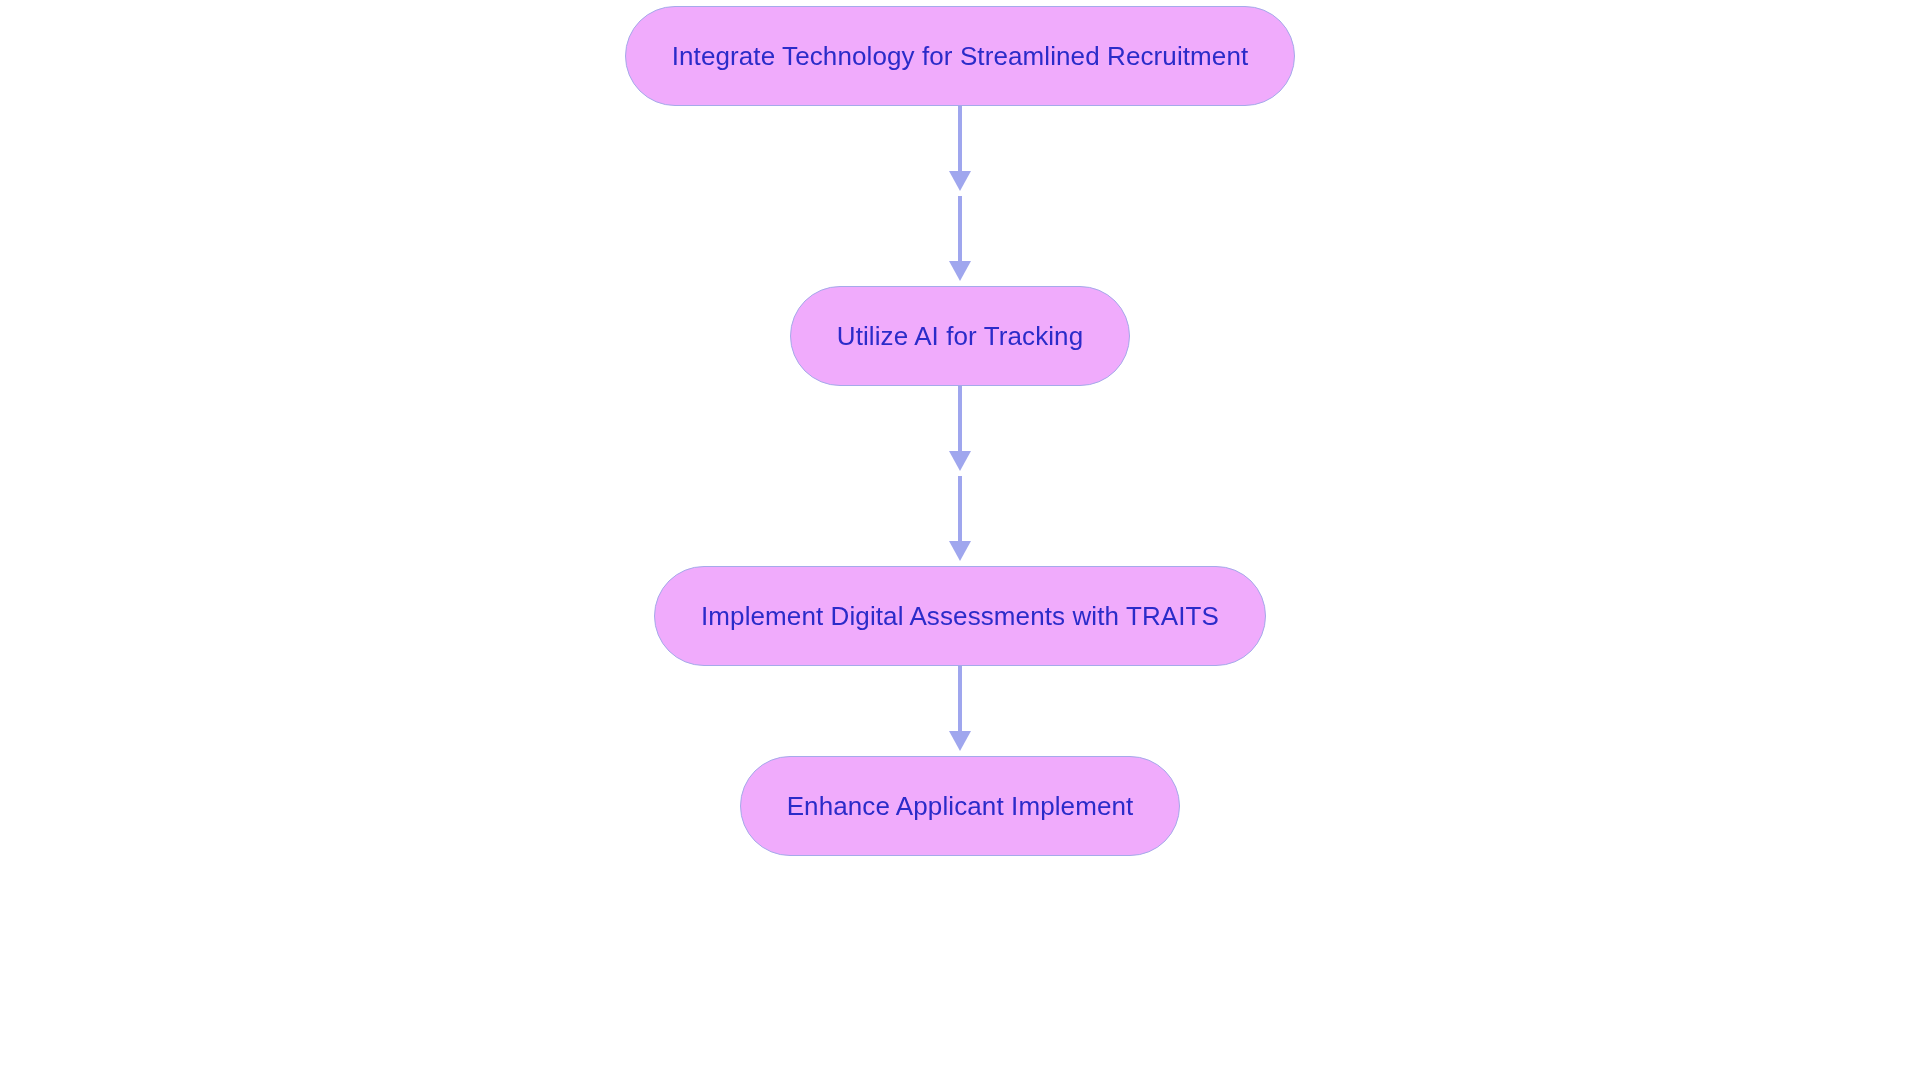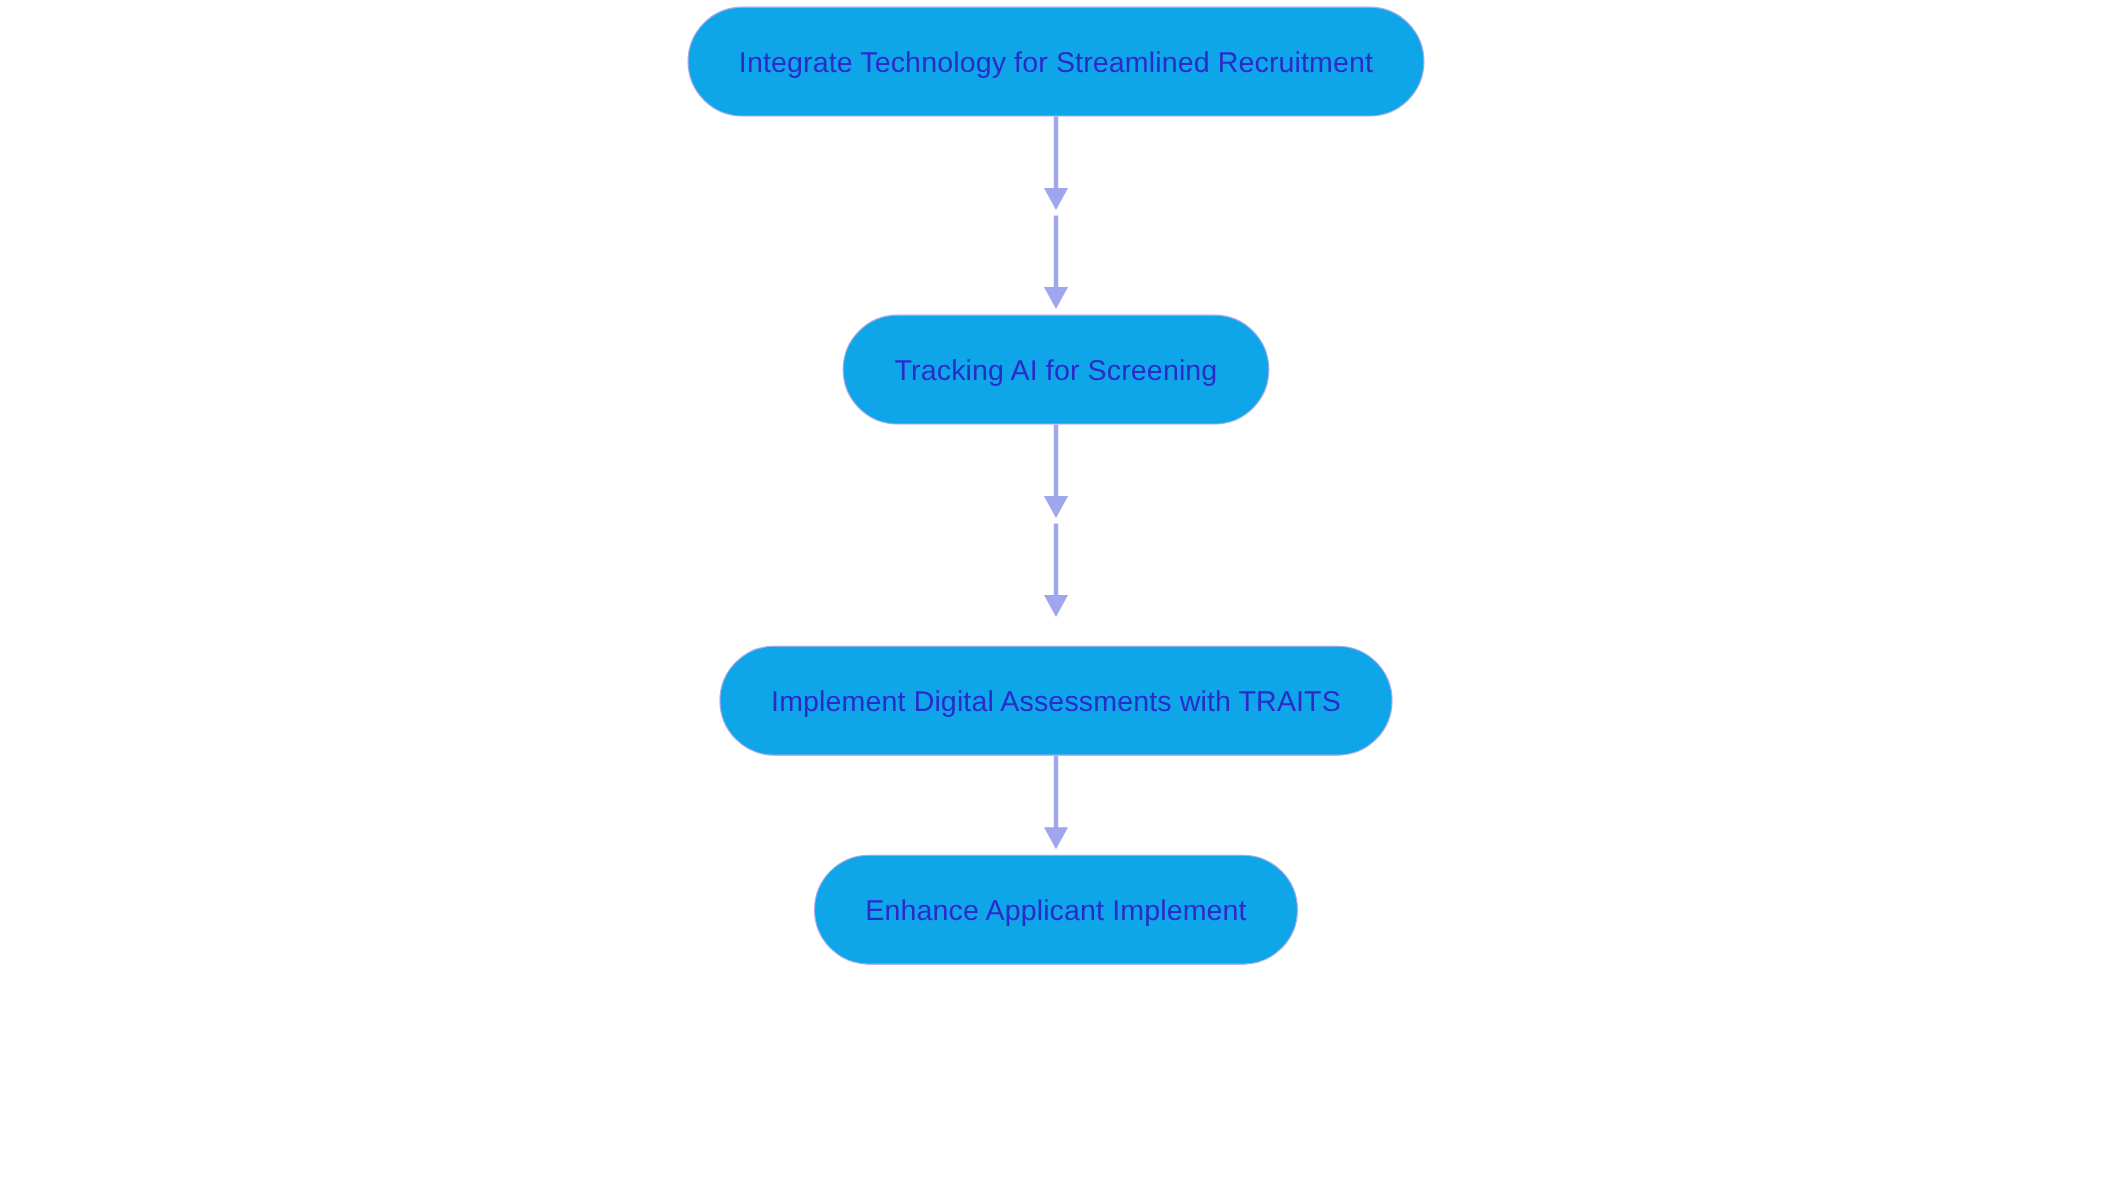--- a/index.html
+++ b/index.html
@@ -34,21 +34,21 @@
     justify-content: flex-start;
   }
 
   .node {
     position: relative;
     box-sizing: border-box;
     height: 100px;
     display: flex;
     align-items: center;
     justify-content: center;
-    background: #0ea5e9;
+    background: #f0abfc;
     border: 1.6px solid #a5aaea;
     border-radius: 50px;
     padding: 0 46px;
     z-index: 2;
     text-align: right;
   }
 
   .node-label {
     font-size: 26px;
     font-weight: 400;
@@ -82,21 +82,21 @@
     border-right: 11px solid transparent;
     border-top: 20px solid #9fa6ee;
     margin-top: -1px;
   }
 
   
   .n0 { min-width: 530px; }
   .n1 { min-width: 437px; }
   .n2 { min-width: 270px; }
   .n3 { min-width: 308px; }
-  .n4 { min-width: 466px; margin-top: 21px; }
+  .n4 { min-width: 466px; }
   .n5 { min-width: 342px; }
 
   .top-spacer { height: 6px; flex: none; }
 </style>
 </head>
 <body>
 
 <div id="flowchart-canvas">
   <div class="flow-column">
 
@@ -111,21 +111,21 @@
       <div class="edge-arrowhead"></div>
     </div>
 
 
     <div class="edge">
       <div class="edge-line"></div>
       <div class="edge-arrowhead"></div>
     </div>
 
     <div class="node n2">
-      <span class="node-label">Tracking AI for Screening</span>
+      <span class="node-label">Utilize AI for Tracking</span>
     </div>
 
     <div class="edge">
       <div class="edge-line"></div>
       <div class="edge-arrowhead"></div>
     </div>
 
 
     <div class="edge">
       <div class="edge-line"></div>

